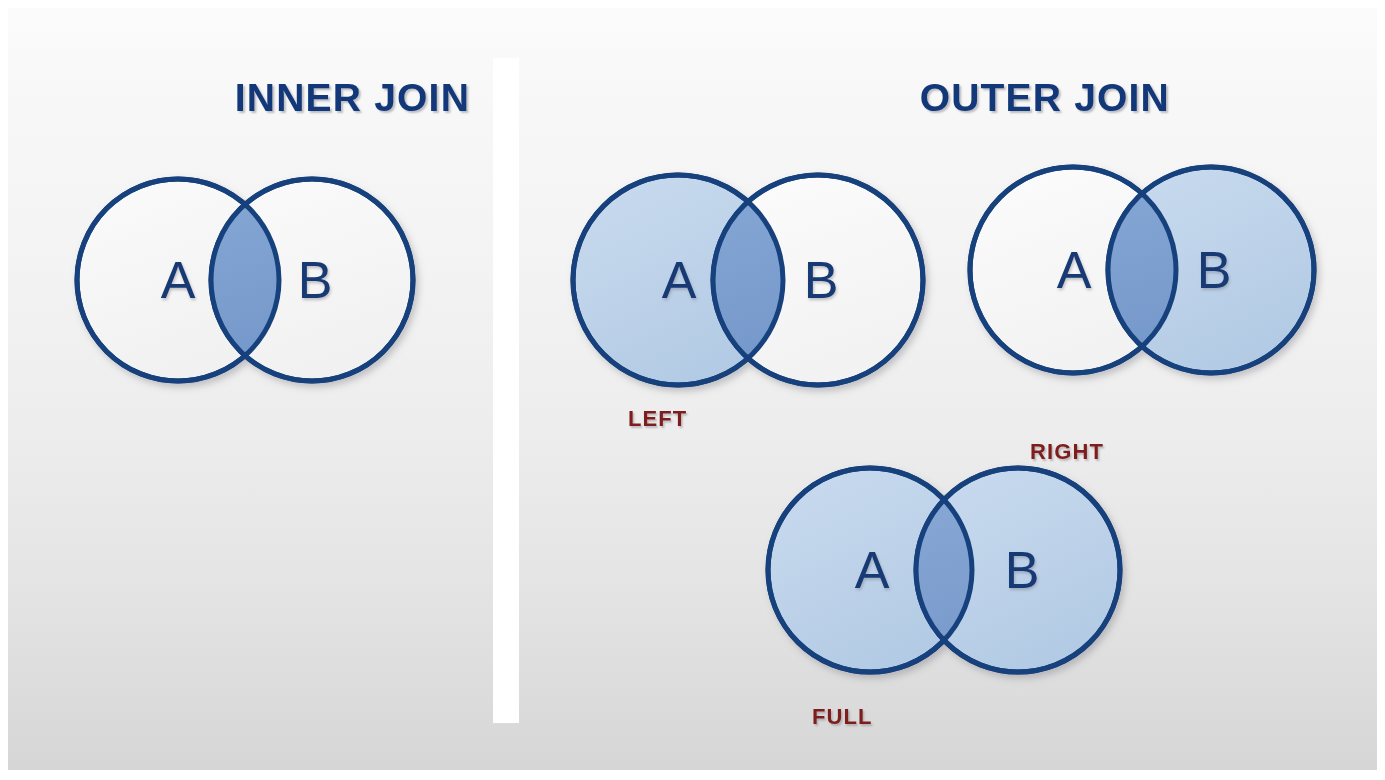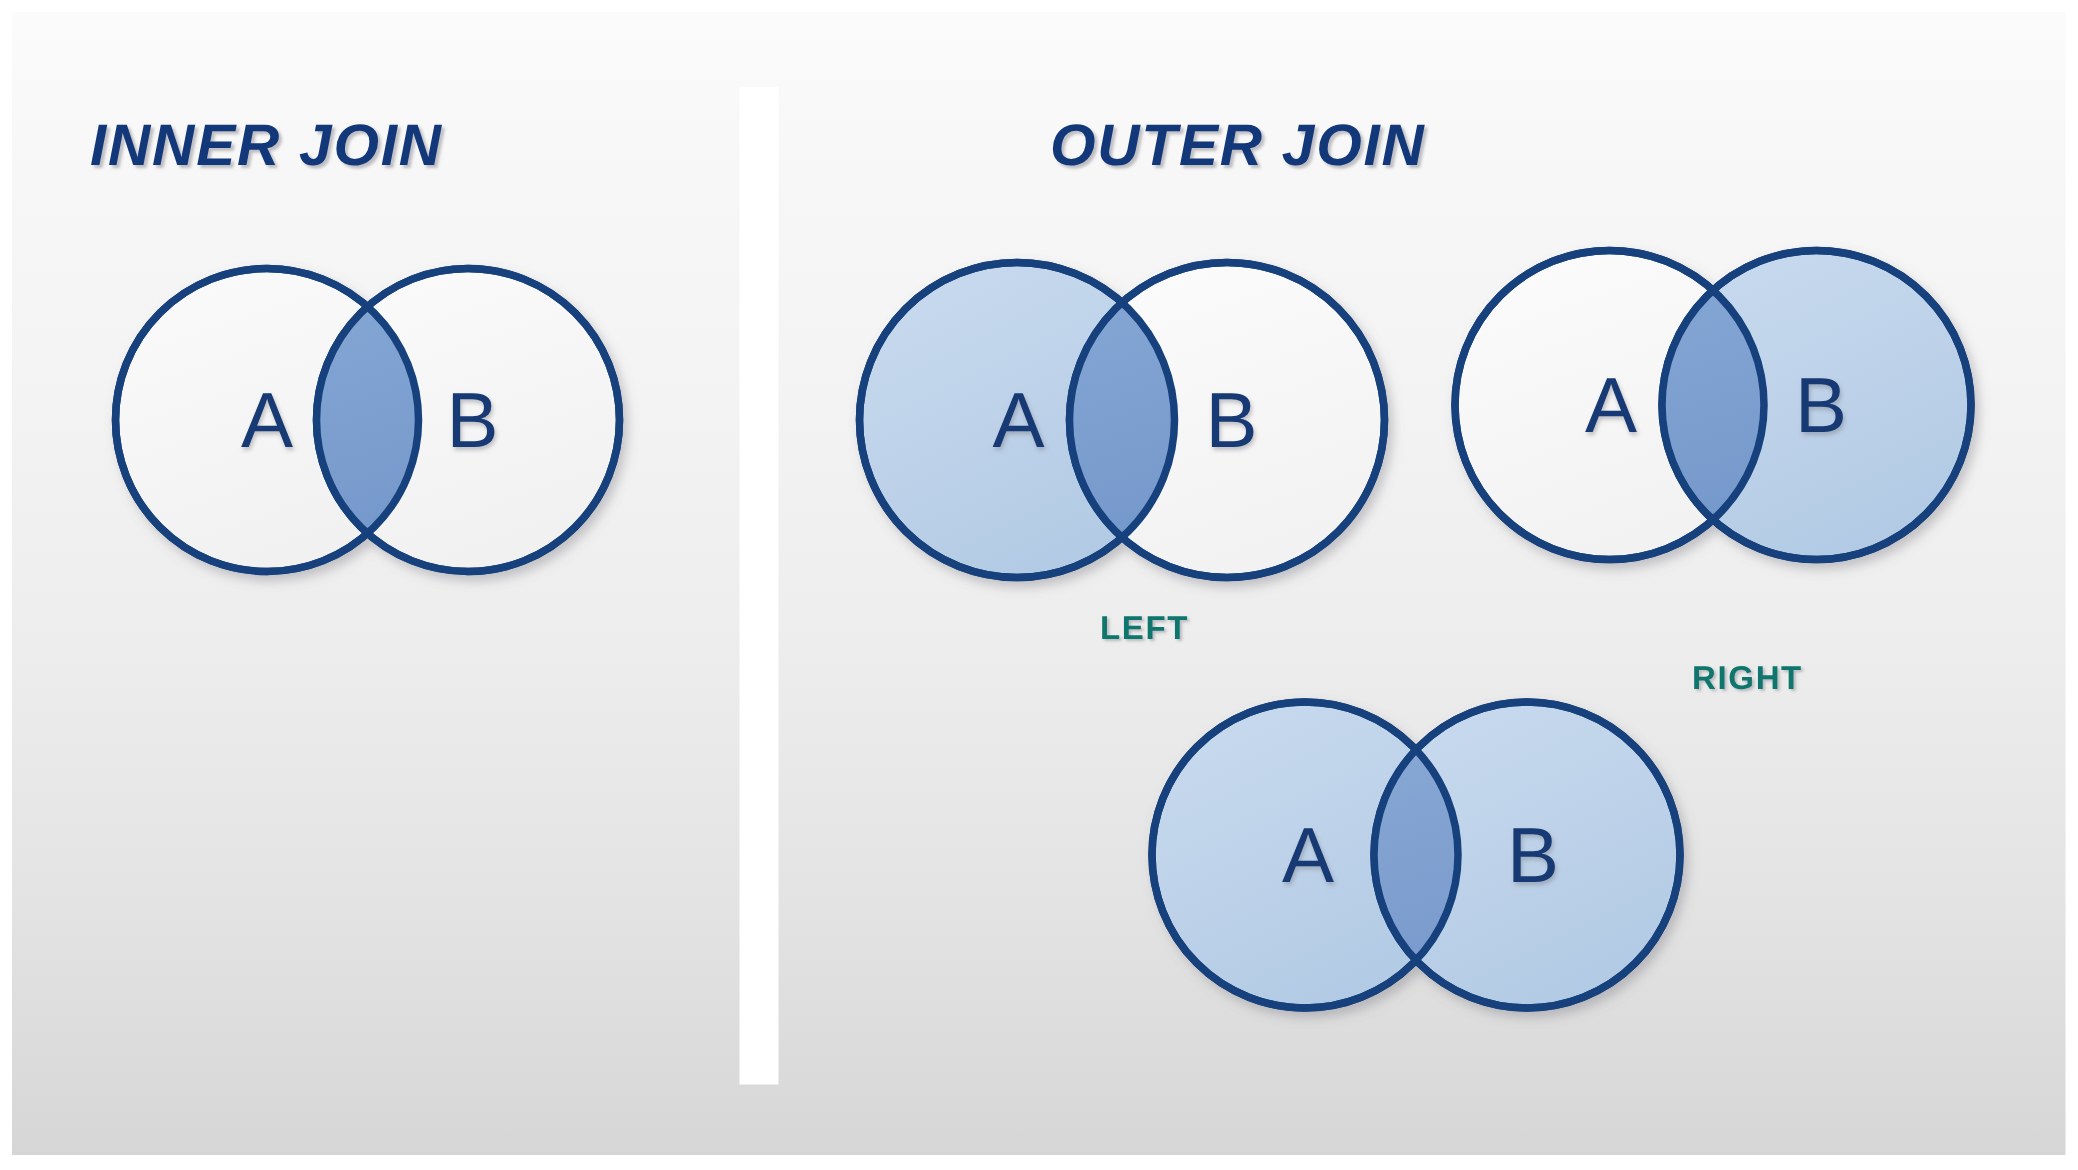--- a/index.html
+++ b/index.html
@@ -43,42 +43,40 @@
   }
 
   
   .heading {
     position: absolute;
     margin: 0;
     color: #12387a;
     font-size: 39px;
     font-weight: bold;
     letter-spacing: 1.2px;
-    text-align: left;
+    text-align: right;
     text-shadow: 2px 2px 2px rgba(120,120,130,0.45);
     white-space: nowrap;
-    font-style: italic;
   }
   #title-inner { left: 60px;  top: 76px;  width: 410px; }
   #title-outer { left: 700px; top: 76px;  width: 470px; }
 
   
   .venn {
     position: absolute;
   }
   .venn svg { display: block; overflow: visible; }
 
   .caption {
     position: absolute;
     margin: 0;
-    color: #0f766e;
+    color: #7f1d1d;
     font-size: 22px;
     font-weight: bold;
     letter-spacing: 1.1px;
-    text-align: center;
     text-shadow: 1.5px 1.5px 2px rgba(125,125,135,0.45);
     white-space: nowrap;
   }
 
   
   #venn-inner { left: 66px;  top: 170px; }
   #venn-left  { left: 566px; top: 168px; }
   #venn-right { left: 968px; top: 160px; }
   #venn-full  { left: 760px; top: 460px; }
 
@@ -254,14 +252,15 @@
         <circle cx="258" cy="110" r="102" fill="url(#gradLens-full)"></circle>
       </g>
 
       <circle cx="110" cy="110" r="102" fill="none" stroke="#16417c" stroke-width="5"></circle>
       <circle cx="258" cy="110" r="102" fill="none" stroke="#16417c" stroke-width="5"></circle>
 
       <text class="letter" x="112" y="128" text-anchor="middle" style="filter:drop-shadow(1.5px 2px 1.5px rgba(120,120,130,0.45))">A</text>
       <text class="letter" x="262" y="128" text-anchor="middle" style="filter:drop-shadow(1.5px 2px 1.5px rgba(120,120,130,0.45))">B</text>
     </svg>
   </div>
+  <p class="caption" id="cap-full">FULL</p>
 
 </div>
 
 </body></html>

